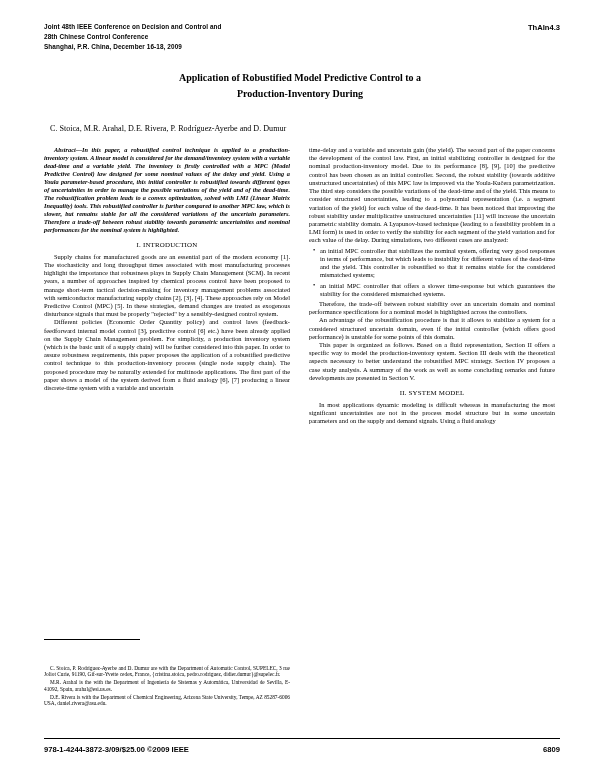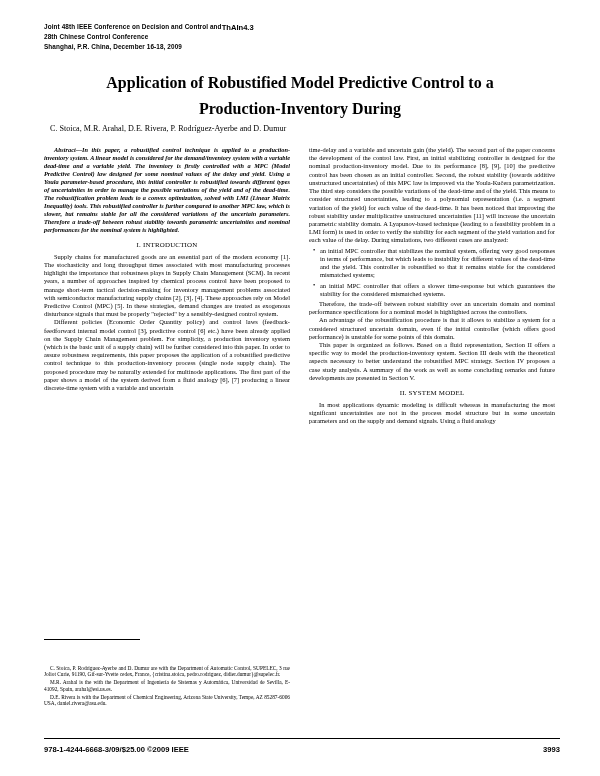--- a/index.html
+++ b/index.html
@@ -20,21 +20,21 @@
     inset: 0;
     padding: 0;
   }
   
   .header {
     position: absolute;
     top: 22px;
     left: 44px;
     right: 40px;
     display: flex;
-    justify-content: flex-start;
+    justify-content: space-between;
     align-items: flex-start;
   }
   .conf-lines {
     font-family: "Liberation Sans", sans-serif;
     font-size: 6.4px;
     font-weight: bold;
     line-height: 1.55;
     letter-spacing: 0.1px;
   }
   .paper-code {
@@ -45,21 +45,21 @@
     white-space: nowrap;
   }
   
   .title {
     position: absolute;
     top: 70px;
     left: 62px;
     right: 62px;
     text-align: center;
     font-family: "Liberation Serif", serif;
-    font-size: 16px;
+    font-size: 10px;
     font-weight: bold;
     line-height: 1.6;
   }
   .authors {
     position: absolute;
     top: 124px;
     left: 50px;
     right: 50px;
     text-align: left;
     font-size: 8.1px;
@@ -215,17 +215,17 @@
       <p>This paper is organized as follows. Based on a fluid representation, Section II offers a specific way to model the production-inventory system. Section III deals with the theoretical aspects necessary to better understand the robustified MPC strategy. Section IV proposes a case study analysis. A summary of the work as well as some concluding remarks and future developments are presented in Section V.</p>
 
       <div class="sec-head">II. SYSTEM MODEL</div>
 
       <p>In most applications dynamic modeling is difficult whereas in manufacturing the most significant uncertainties are not in the process model structure but in some uncertain parameters and on the supply and demand signals. Using a fluid analogy</p>
     </div>
   </div>
 
   <div class="bottom-rule"></div>
   <div class="bottom">
-    <div>978-1-4244-6668-3/09/$25.00 ©2009 IEEE</div>
-    <div>3993</div>
+    <div>978-1-4244-3872-3/09/$25.00 ©2009 IEEE</div>
+    <div>6809</div>
   </div>
 
 </div>
 
 </body></html>

